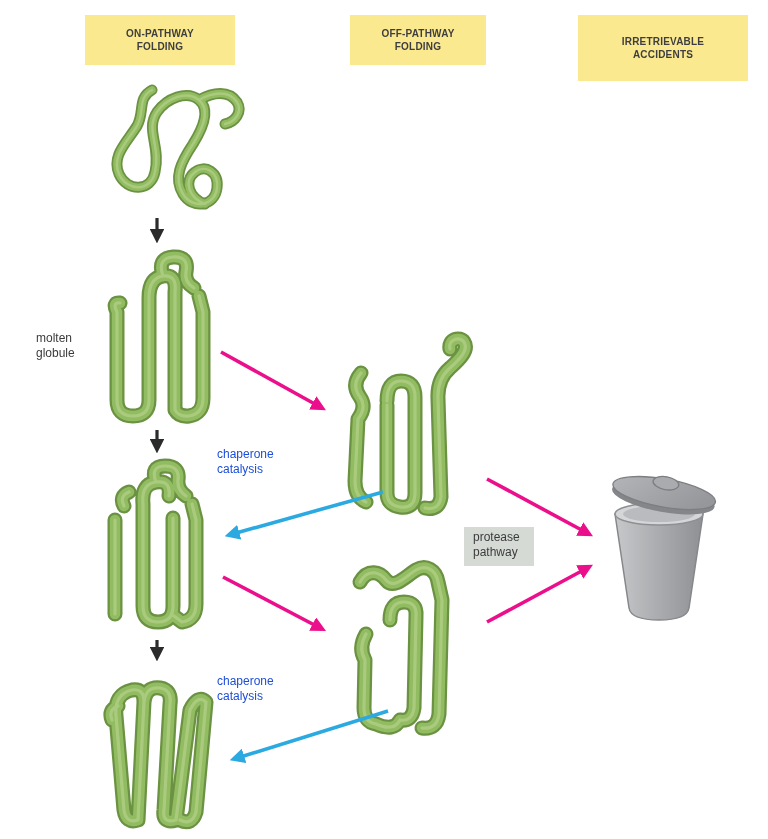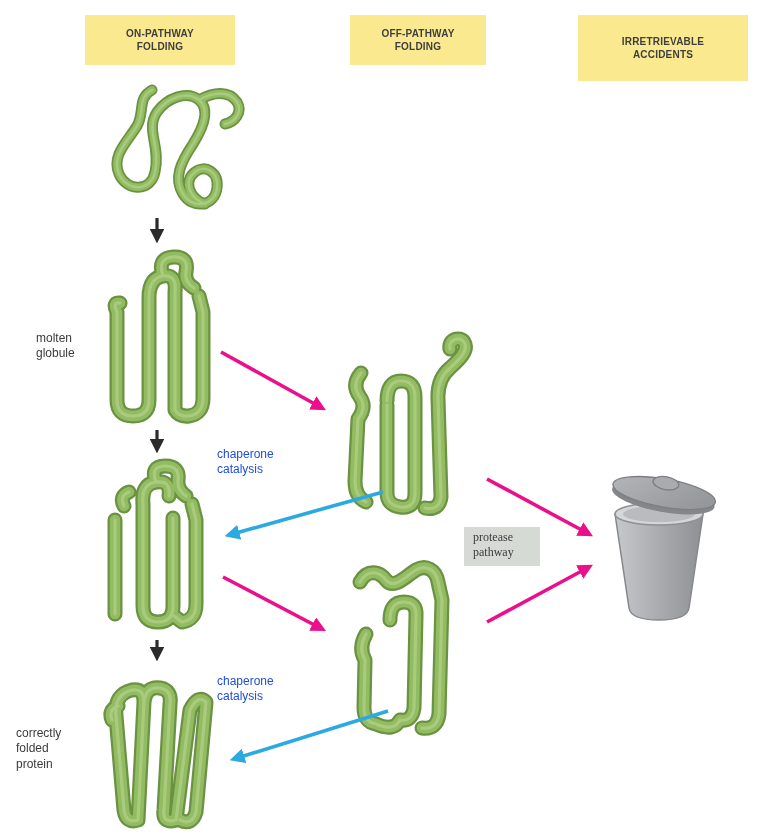--- a/index.html
+++ b/index.html
@@ -26,22 +26,21 @@
   .lbl{
     position:absolute;
     color:#3B3B3D;
     font-size:12px;
     line-height:1.28;
     white-space:pre-line;
   }
   .lbl-cyan{color:#1d4ed8;}
   .lbl-box{
     background:#D6DAD5;
-    padding:3px 26px 5px 9px;
-    font-family:Liberation Serif, serif;
+    padding:3px 14px 5px 9px;
   }
   
   .rb-o{fill:none;stroke:#6B9142;stroke-width:15;stroke-linecap:round;stroke-linejoin:round;}
   .rb-f{fill:none;stroke:#92BC61;stroke-width:10.5;stroke-linecap:round;stroke-linejoin:round;}
   .rb-h{fill:none;stroke:#AECE84;stroke-width:3.2;stroke-linecap:round;stroke-linejoin:round;opacity:.85;}
   .tube-o{stroke-width:11;}
   .tube-f{stroke-width:7.5;}
   .tube-h{stroke-width:2.4;}
   .arrow-black{stroke:#2B2B2B;stroke-width:3.2;}
   .arrow-magenta{stroke:#EC0F8C;stroke-width:3.6;}
@@ -150,23 +149,20 @@
   <div class="hdr" style="left:85px;top:15px;width:150px;height:50px;">ON-PATHWAY
 FOLDING</div>
   <div class="hdr" style="left:322px;top:15px;width:136px;height:50px;margin-left:28px;">OFF-PATHWAY
 FOLDING</div>
   <div class="hdr" style="left:578px;top:15px;width:170px;height:66px;">IRRETRIEVABLE
 ACCIDENTS</div>
 
   <div class="lbl" style="left:36px;top:331px;">molten
 globule</div>
 
-  <div class="lbl" style="left:16px;top:726px;">correctly
-folded
-protein</div>
 
   <div class="lbl lbl-cyan" style="left:217px;top:447px;">chaperone
 catalysis</div>
 
   <div class="lbl lbl-cyan" style="left:217px;top:674px;">chaperone
 catalysis</div>
 
   <div class="lbl lbl-box" style="left:464px;top:527px;">protease
 pathway</div>
 

